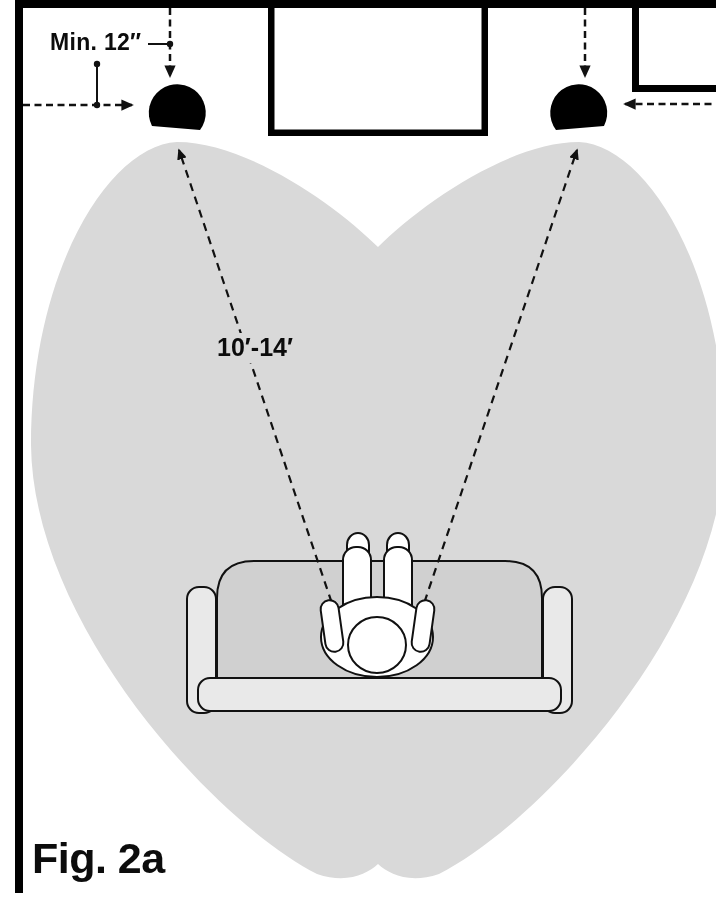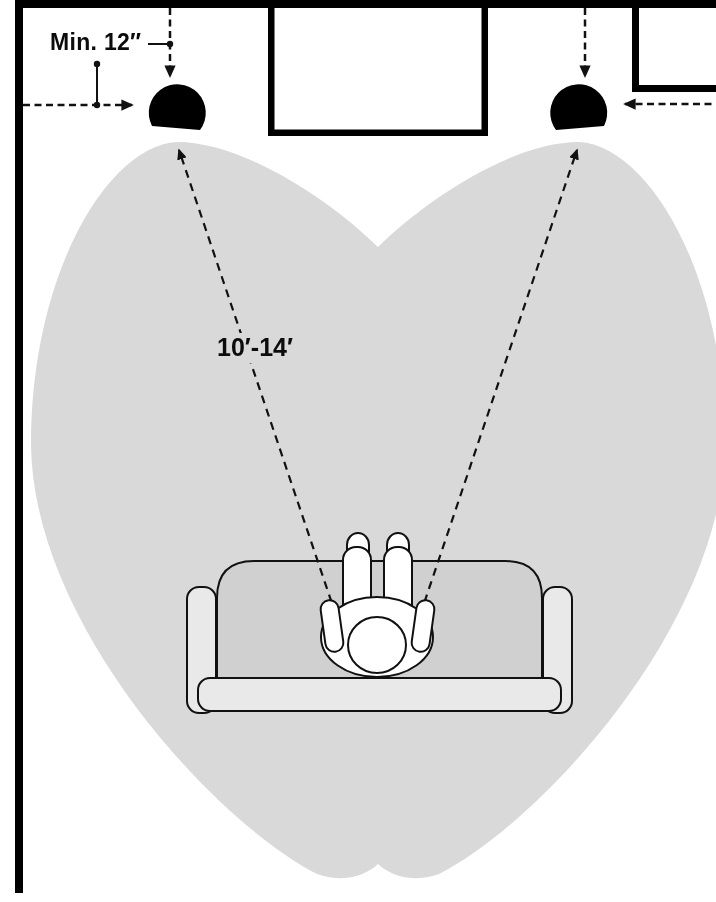--- a/index.html
+++ b/index.html
@@ -92,13 +92,14 @@
       <ellipse cx="362" cy="645" rx="29" ry="28"></ellipse>
     </g>
 
     <rect x="4" y="4" width="708" height="894" fill="none" stroke="#000" stroke-width="8"></rect>
   </svg>
 
   <div class="label label-min12">Min. 12″</div>
 
   <div class="label label-distance">10′-14′</div>
 
+  <div class="label label-caption">Fig. 2a</div>
 </div>
 
 </body></html>

